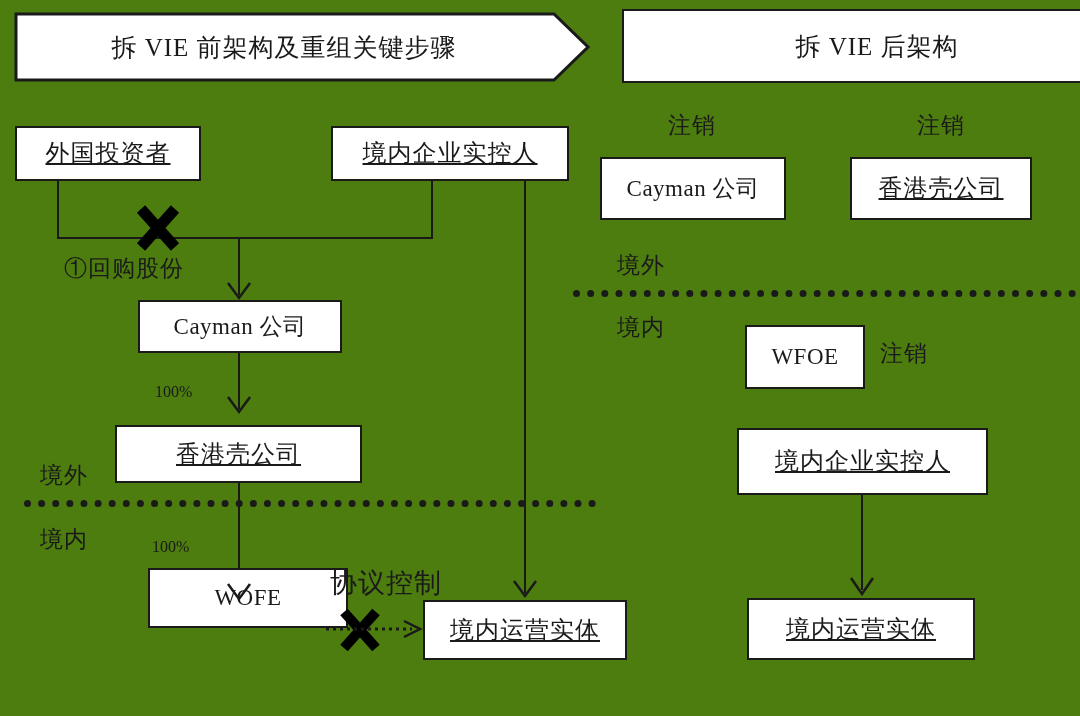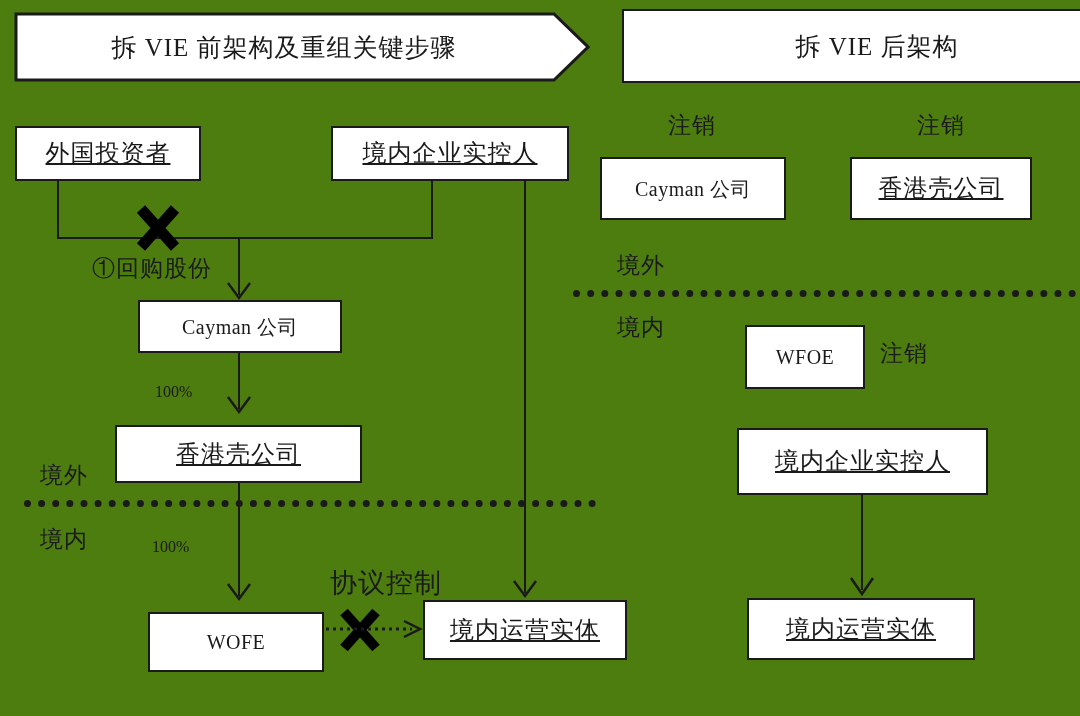--- a/index.html
+++ b/index.html
@@ -40,21 +40,21 @@
 
   
   .ebox {
     border: 2px solid #1a1a1a;
     background: #ffffff;
     display: flex; align-items: center; justify-content: center;
     text-align: center;
     line-height: 1.1;
   }
   .cn { font-size: 24px; letter-spacing: 1px; text-decoration: underline; }
-  .en { font-size: 20px; letter-spacing: 0.5px; }
+  .en { font-size: 23px; letter-spacing: 0.5px; }
 
   
   .txt { font-size: 23px; white-space: nowrap; letter-spacing: 1px; }
   .txt-num { font-size: 16px; white-space: nowrap; font-family: Liberation Serif, serif; }
   .txt-small { font-size: 27px; white-space: nowrap; letter-spacing: 1px; }
 
   
   .vline { background: #1a1a1a; width: 2px; }
   .hline { background: #1a1a1a; height: 2px; }
 
@@ -105,41 +105,41 @@
   <div class="abs vline" style="left:238px; top:237px; height:58px;"></div>
 
   <div class="abs vline" style="left:524px; top:181px; height:412px;"></div>
 
   <div class="abs" style="left:134px; top:204px; width:48px; height:48px;">
     <svg width="48" height="48" viewBox="0 0 48 48" xmlns="http://www.w3.org/2000/svg">
       <path d="M7 5 L41 43 M41 5 L7 43" stroke="#000000" stroke-width="11" stroke-linecap="butt"></path>
     </svg>
   </div>
 
-  <div class="abs txt" style="left:92px; top:253px;">①回购股份</div>
+  <div class="abs txt" style="left:64px; top:253px;">①回购股份</div>
 
   <div class="abs ebox" style="left:138px; top:300px; width:204px; height:53px;">
     <span class="en">Cayman 公司</span>
   </div>
 
   <div class="abs vline" style="left:238px; top:353px; height:56px;"></div>
   <div class="abs txt-num" style="left:155px; top:383px;">100%</div>
 
   <div class="abs ebox" style="left:115px; top:425px; width:247px; height:58px;">
     <span class="cn">香港壳公司</span>
   </div>
 
   <div class="abs vline" style="left:238px; top:483px; height:113px;"></div>
   <div class="abs txt-num" style="left:152px; top:538px;">100%</div>
 
   <div class="abs txt" style="left:40px; top:460px;">境外</div>
   <div class="abs dotline" style="left:24px; top:500px; width:572px;"></div>
   <div class="abs txt" style="left:40px; top:524px;">境内</div>
 
-  <div class="abs ebox" style="left:148px; top:612px; width:176px; height:60px;align-items:center;">
+  <div class="abs ebox" style="left:148px; top:568px; width:200px; height:60px;align-items:center;">
     <span class="en">WOFE</span>
   </div>
 
   <div class="abs ebox" style="left:423px; top:600px; width:204px; height:60px;">
     <span class="cn">境内运营实体</span>
   </div>
 
   <div class="abs txt-small" style="left:330px; top:565px;">协议控制</div>
 
   <div class="abs" style="left:338px; top:608px; width:44px; height:44px;">

